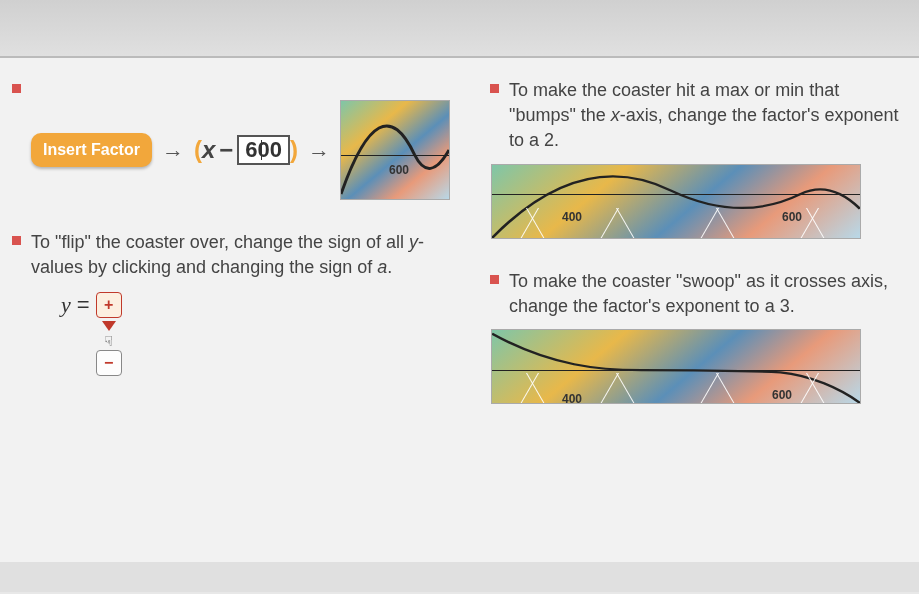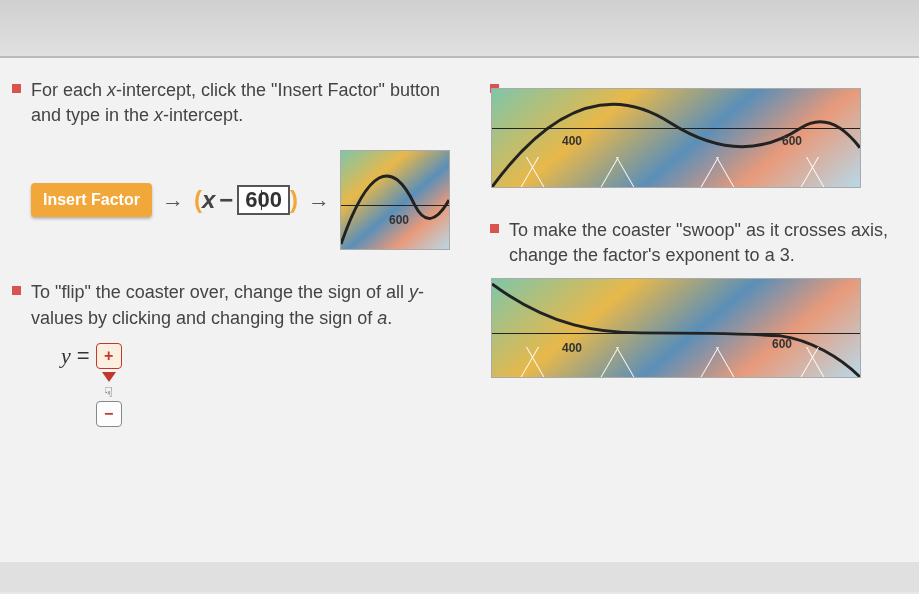--- a/index.html
+++ b/index.html
@@ -62,21 +62,21 @@
       align-items: center;
       gap: 10px;
       margin-top: 22px;
     }
     .insert-btn {
       background: #f2a73b;
       color: #fff;
       font-weight: bold;
       font-size: 16px;
       padding: 8px 12px;
-      border-radius: 4px;
+      border-radius: 10px;
       box-shadow: 0 2px 3px rgba(0,0,0,0.25);
       white-space: nowrap;
     }
     .arrow {
       font-size: 22px;
       color: #555;
     }
     .paren-expr {
       color: #f2a73b;
       font-size: 24px;
@@ -108,21 +108,21 @@
       width: 1px;
       background: #333;
     }
     .thumb {
       background: linear-gradient(140deg, #7fc6a8 0%, #e8b84a 30%, #5b8fb8 55%, #e89a7a 75%, #b8d8e8 100%);
       border: 1px solid #aaa;
       position: relative;
       flex-shrink: 0;
     }
     .thumb.small { width: 110px; height: 100px; }
-    .thumb.wide { width: 370px; height: 100px; margin-top: 10px; margin-left: -18px; }
+    .thumb.wide { width: 370px; height: 75px; margin-top: 10px; margin-left: -18px; }
     .axis-h {
       position: absolute;
       left: 0; right: 0;
       height: 1px;
       background: #222;
     }
     .tick {
       position: absolute;
       font-size: 12px;
       color: #333;
@@ -221,23 +221,20 @@
 
 <div class="top-bar"></div>
 
 <div class="content">
 
   <div class="col">
 
     <div class="step">
       <div class="bullet"></div>
       <div class="step-body">
-        <p class="step-text">
-          <span>For each </span><span class="ital">x</span><span>-intercept, click the "Insert Factor" button and type in the </span><span class="ital">x</span><span>-intercept.</span>
-        </p>
         <div class="insert-row">
           <div class="insert-btn">Insert Factor</div>
           <span class="arrow">→</span>
           <span class="paren-expr">
             <span>(</span>
             <span style="font-style:italic;color:#444;">x</span>
             <span class="minus">−</span>
             <span class="editbox">600</span>
             <span>)</span>
           </span>
@@ -272,20 +269,23 @@
       </div>
     </div>
 
   </div>
 
   <div class="col">
 
     <div class="step">
       <div class="bullet"></div>
       <div class="step-body">
+        <p class="step-text">
+          <span>To make the coaster hit a max or min that "bumps" the </span><span class="ital">x</span><span>-axis, change the factor's exponent to a 2.</span>
+        </p>
         <div class="thumb wide">
           <div class="axis-h" style="top:40%;"></div>
           <svg class="curve" viewBox="0 0 370 100" preserveAspectRatio="none">
             <path d="M 0 100 Q 90 -25 180 35 Q 250 80 310 40 Q 340 20 370 60" stroke="#222" stroke-width="3" fill="none"></path>
           </svg>
           <span class="tick" style="left:70px;top:45px;">400</span>
           <span class="tick" style="left:290px;top:45px;">600</span>
           <div class="struts">
             <div class="strut-line" style="left:20px;transform:rotate(30deg);"></div>
             <div class="strut-line" style="left:60px;transform:rotate(-30deg);"></div>

